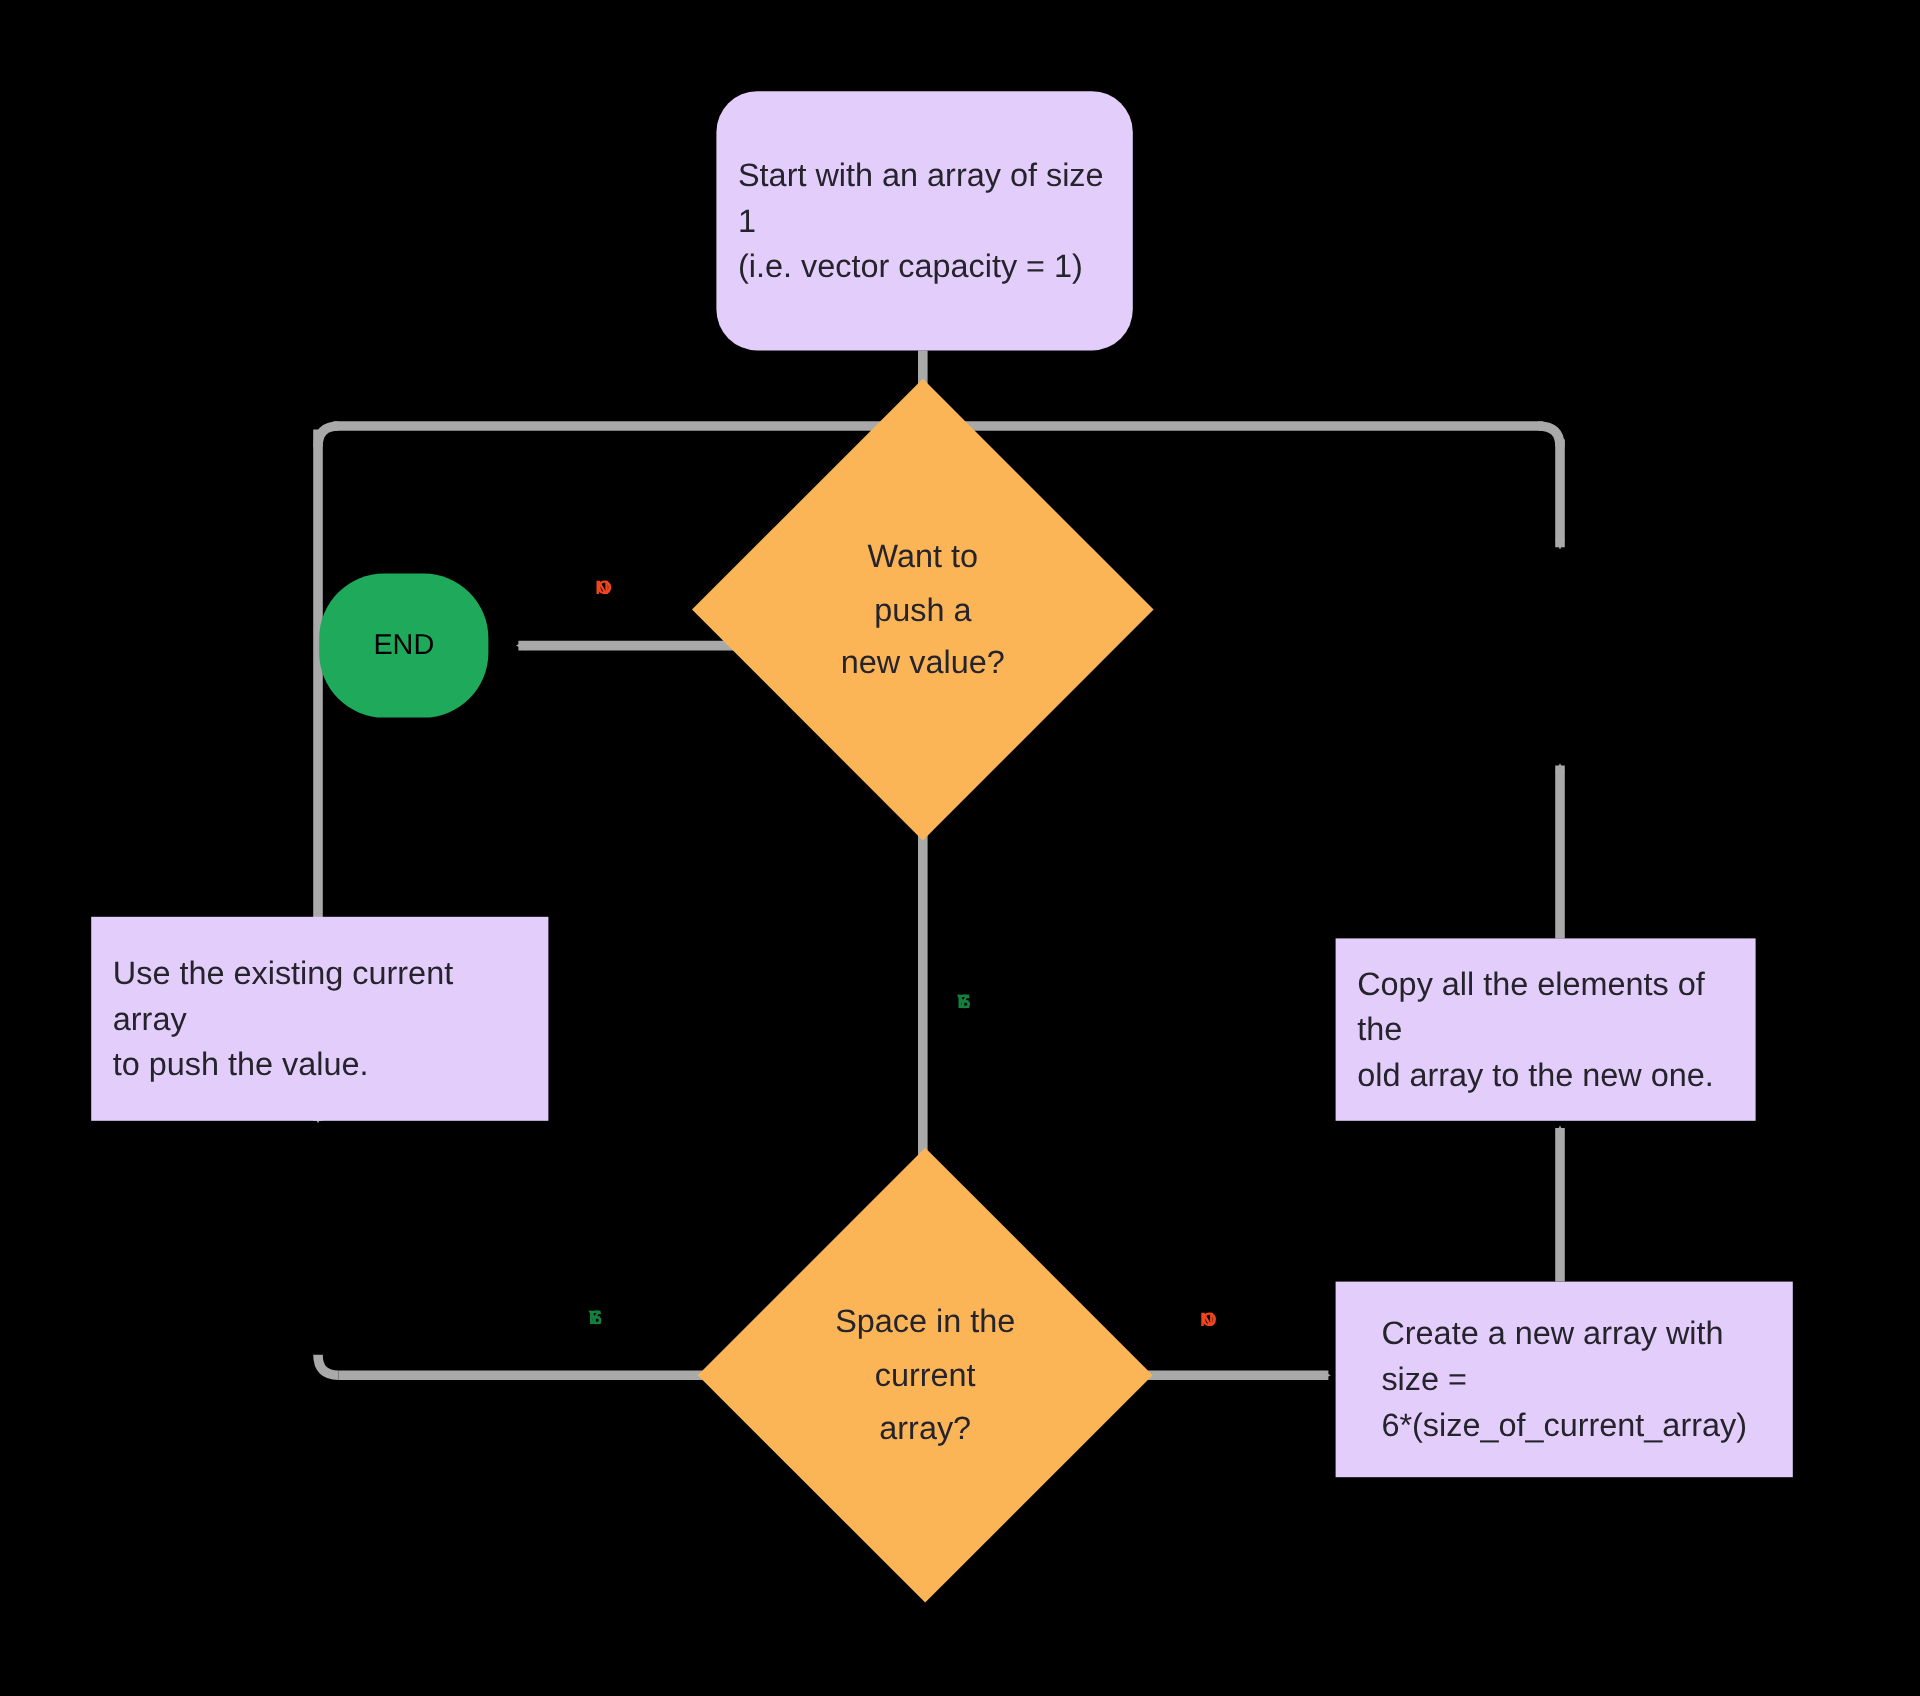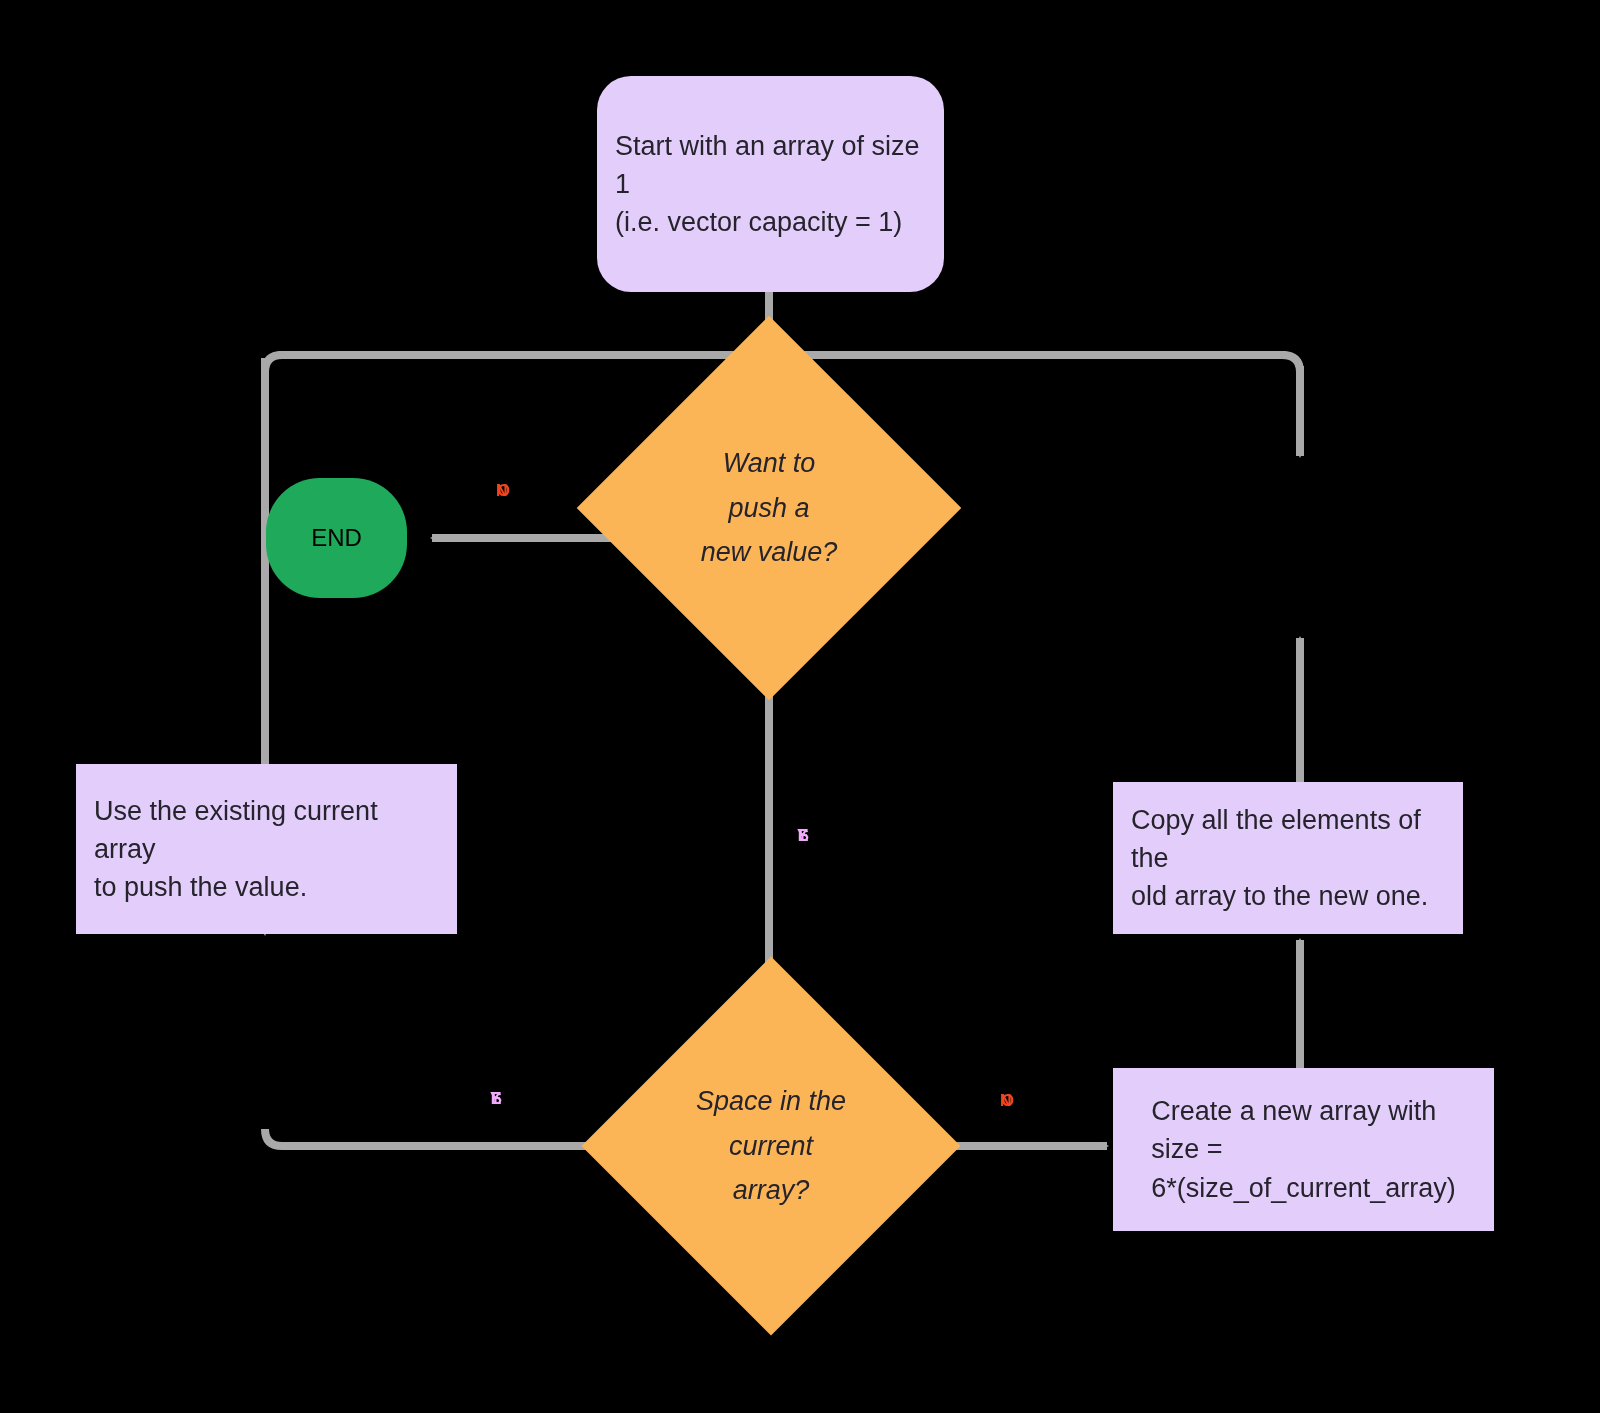--- a/index.html
+++ b/index.html
@@ -91,41 +91,40 @@
     transform: rotate(45deg);
   }
   .diamond .dlabel {
     position: absolute;
     left: 50%; top: 50%;
     transform: translate(-50%, -50%);
     white-space: pre-line;
     text-align: center;
     line-height: 1.65;
     width: 260px;
-    font-style: italic;
   }
   #node-q-push {
     left: 633px; top: 372px;
     width: 272px; height: 272px;
   }
   #node-q-space {
     left: 637px; top: 1012px;
     width: 268px; height: 268px;
   }
 
   
   .edge-label {
     position: absolute;
     font-size: 16px;
     font-weight: bold;
     letter-spacing: -10px;
     white-space: nowrap;
   }
   .lbl-no  { color: #f0451e; }
-  .lbl-yes { color: #f0abfc; }
+  .lbl-yes { color: #15803d; }
 
   #label-no-1   { left: 496px;  top: 482px; }
   #label-yes-1  { left: 797px;  top: 827px; }
   #label-yes-2  { left: 490px;  top: 1090px; }
   #label-no-2   { left: 1000px; top: 1092px; }
 </style>
 </head>
 <body>
 
 <div id="canvas">

